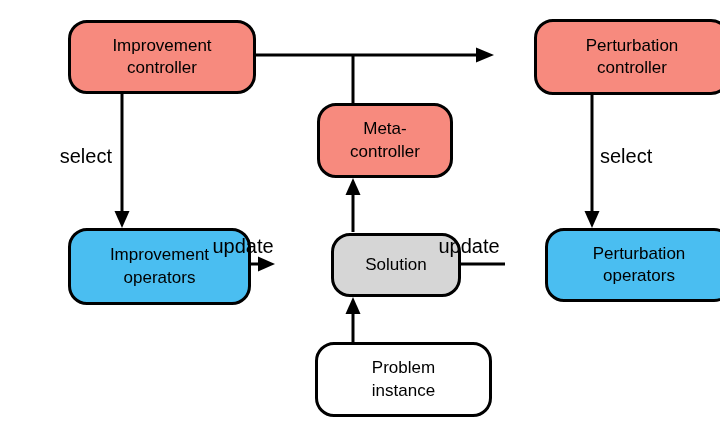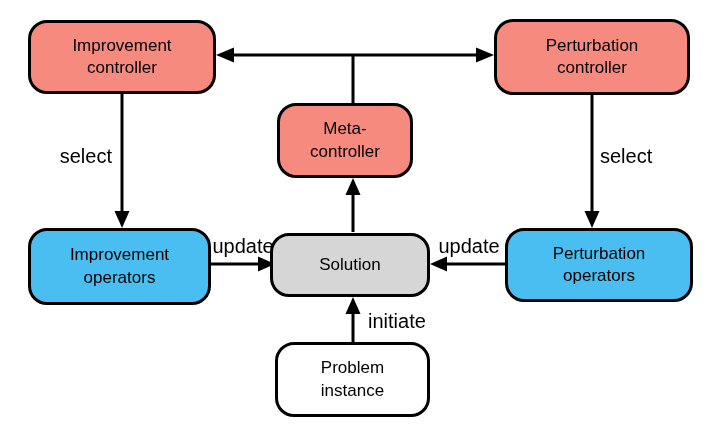--- a/index.html
+++ b/index.html
@@ -33,36 +33,37 @@
     box-sizing: border-box;
     border: 3px solid var(--stroke, #000000);
     border-radius: 19px;
     display: flex;
     align-items: center;
     justify-content: center;
     text-align: center;
     font-size: 17px;
     line-height: 1.3;
     color: var(--label-text, #000000);
+    margin-left: 40px;
   }
   .node .node-label {
     white-space: pre-line;
   }
   .fill-controller { background: var(--controller-fill, #F78A7E); }
   .fill-operator   { background: var(--operator-fill, #4ABEF1); }
   .fill-solution   { background: var(--solution-fill, #D6D6D6); }
   .fill-instance   { background: var(--instance-fill, #FFFFFF); }
 
   .pos-improvement-controller { left: 28px;  top: 20px;  width: 188px; height: 74px; }
   .pos-perturbation-controller{ left: 494px; top: 19px;  width: 196px; height: 76px; }
   .pos-meta-controller        { left: 277px; top: 103px; width: 136px; height: 75px; }
   .pos-improvement-operators  { left: 28px;  top: 228px; width: 183px; height: 77px; }
   .pos-perturbation-operators { left: 505px; top: 228px; width: 188px; height: 74px; }
-  .pos-solution               { left: 270px; top: 233px; width: 160px; height: 64px; }
-  .pos-problem-instance       { left: 275px; top: 342px; width: 155px; height: 75px; }
+  .pos-solution               { left: 291px; top: 233px; width: 130px; height: 64px; }
+  .pos-problem-instance       { left: 275px; top: 342px; width: 177px; height: 75px; }
 
   .edge-label {
     position: absolute;
     font-size: 20px;
     color: var(--label-text, #000000);
   }
   .lbl-select-left  { left: 40px;  top: 145px; width: 72px; text-align: right; }
   .lbl-select-right { left: 600px; top: 145px; width: 72px; text-align: left; }
   .lbl-update-left  { left: 211px; top: 235px; width: 64px; text-align: center; }
   .lbl-update-right { left: 437px; top: 235px; width: 64px; text-align: center; }
@@ -139,15 +140,14 @@
 
   <div class="node fill-instance pos-problem-instance">
     <span class="node-label">Problem
 instance</span>
   </div>
 
   <div class="edge-label lbl-select-left">select</div>
   <div class="edge-label lbl-select-right">select</div>
   <div class="edge-label lbl-update-left">update</div>
   <div class="edge-label lbl-update-right">update</div>
-  <div class="edge-label lbl-initiate">initiate</div>
 
 </div>
 
 </body></html>

